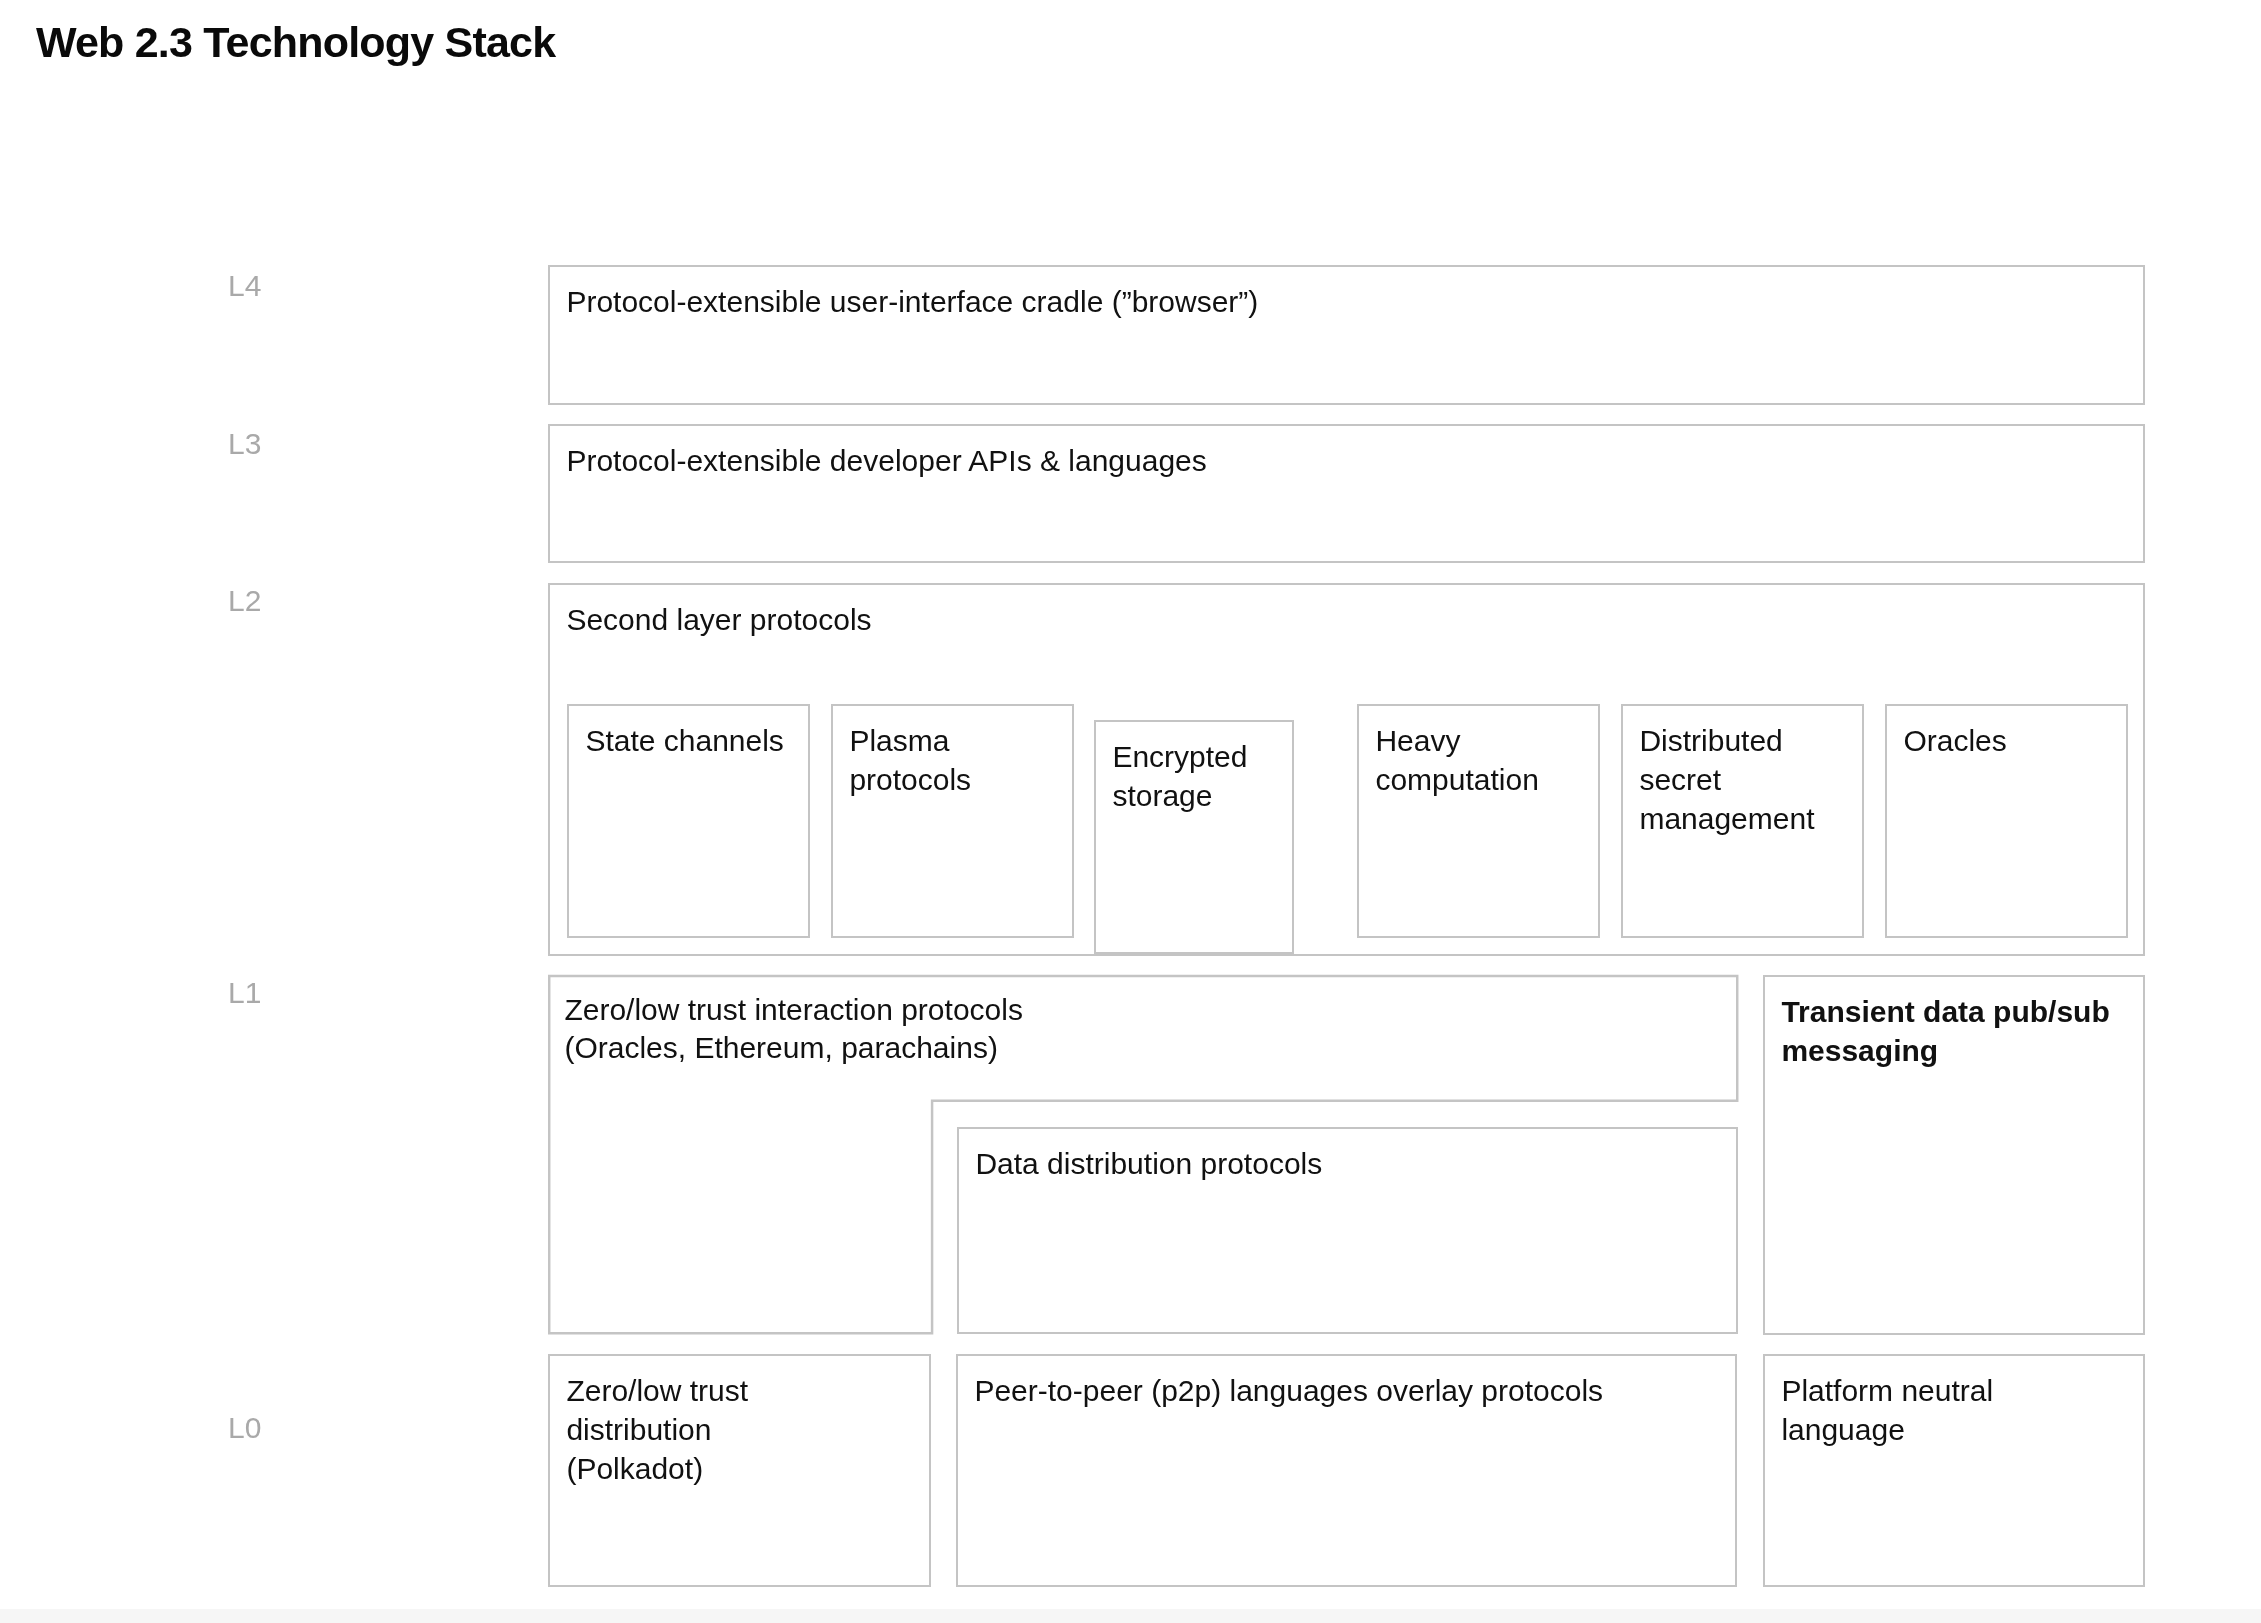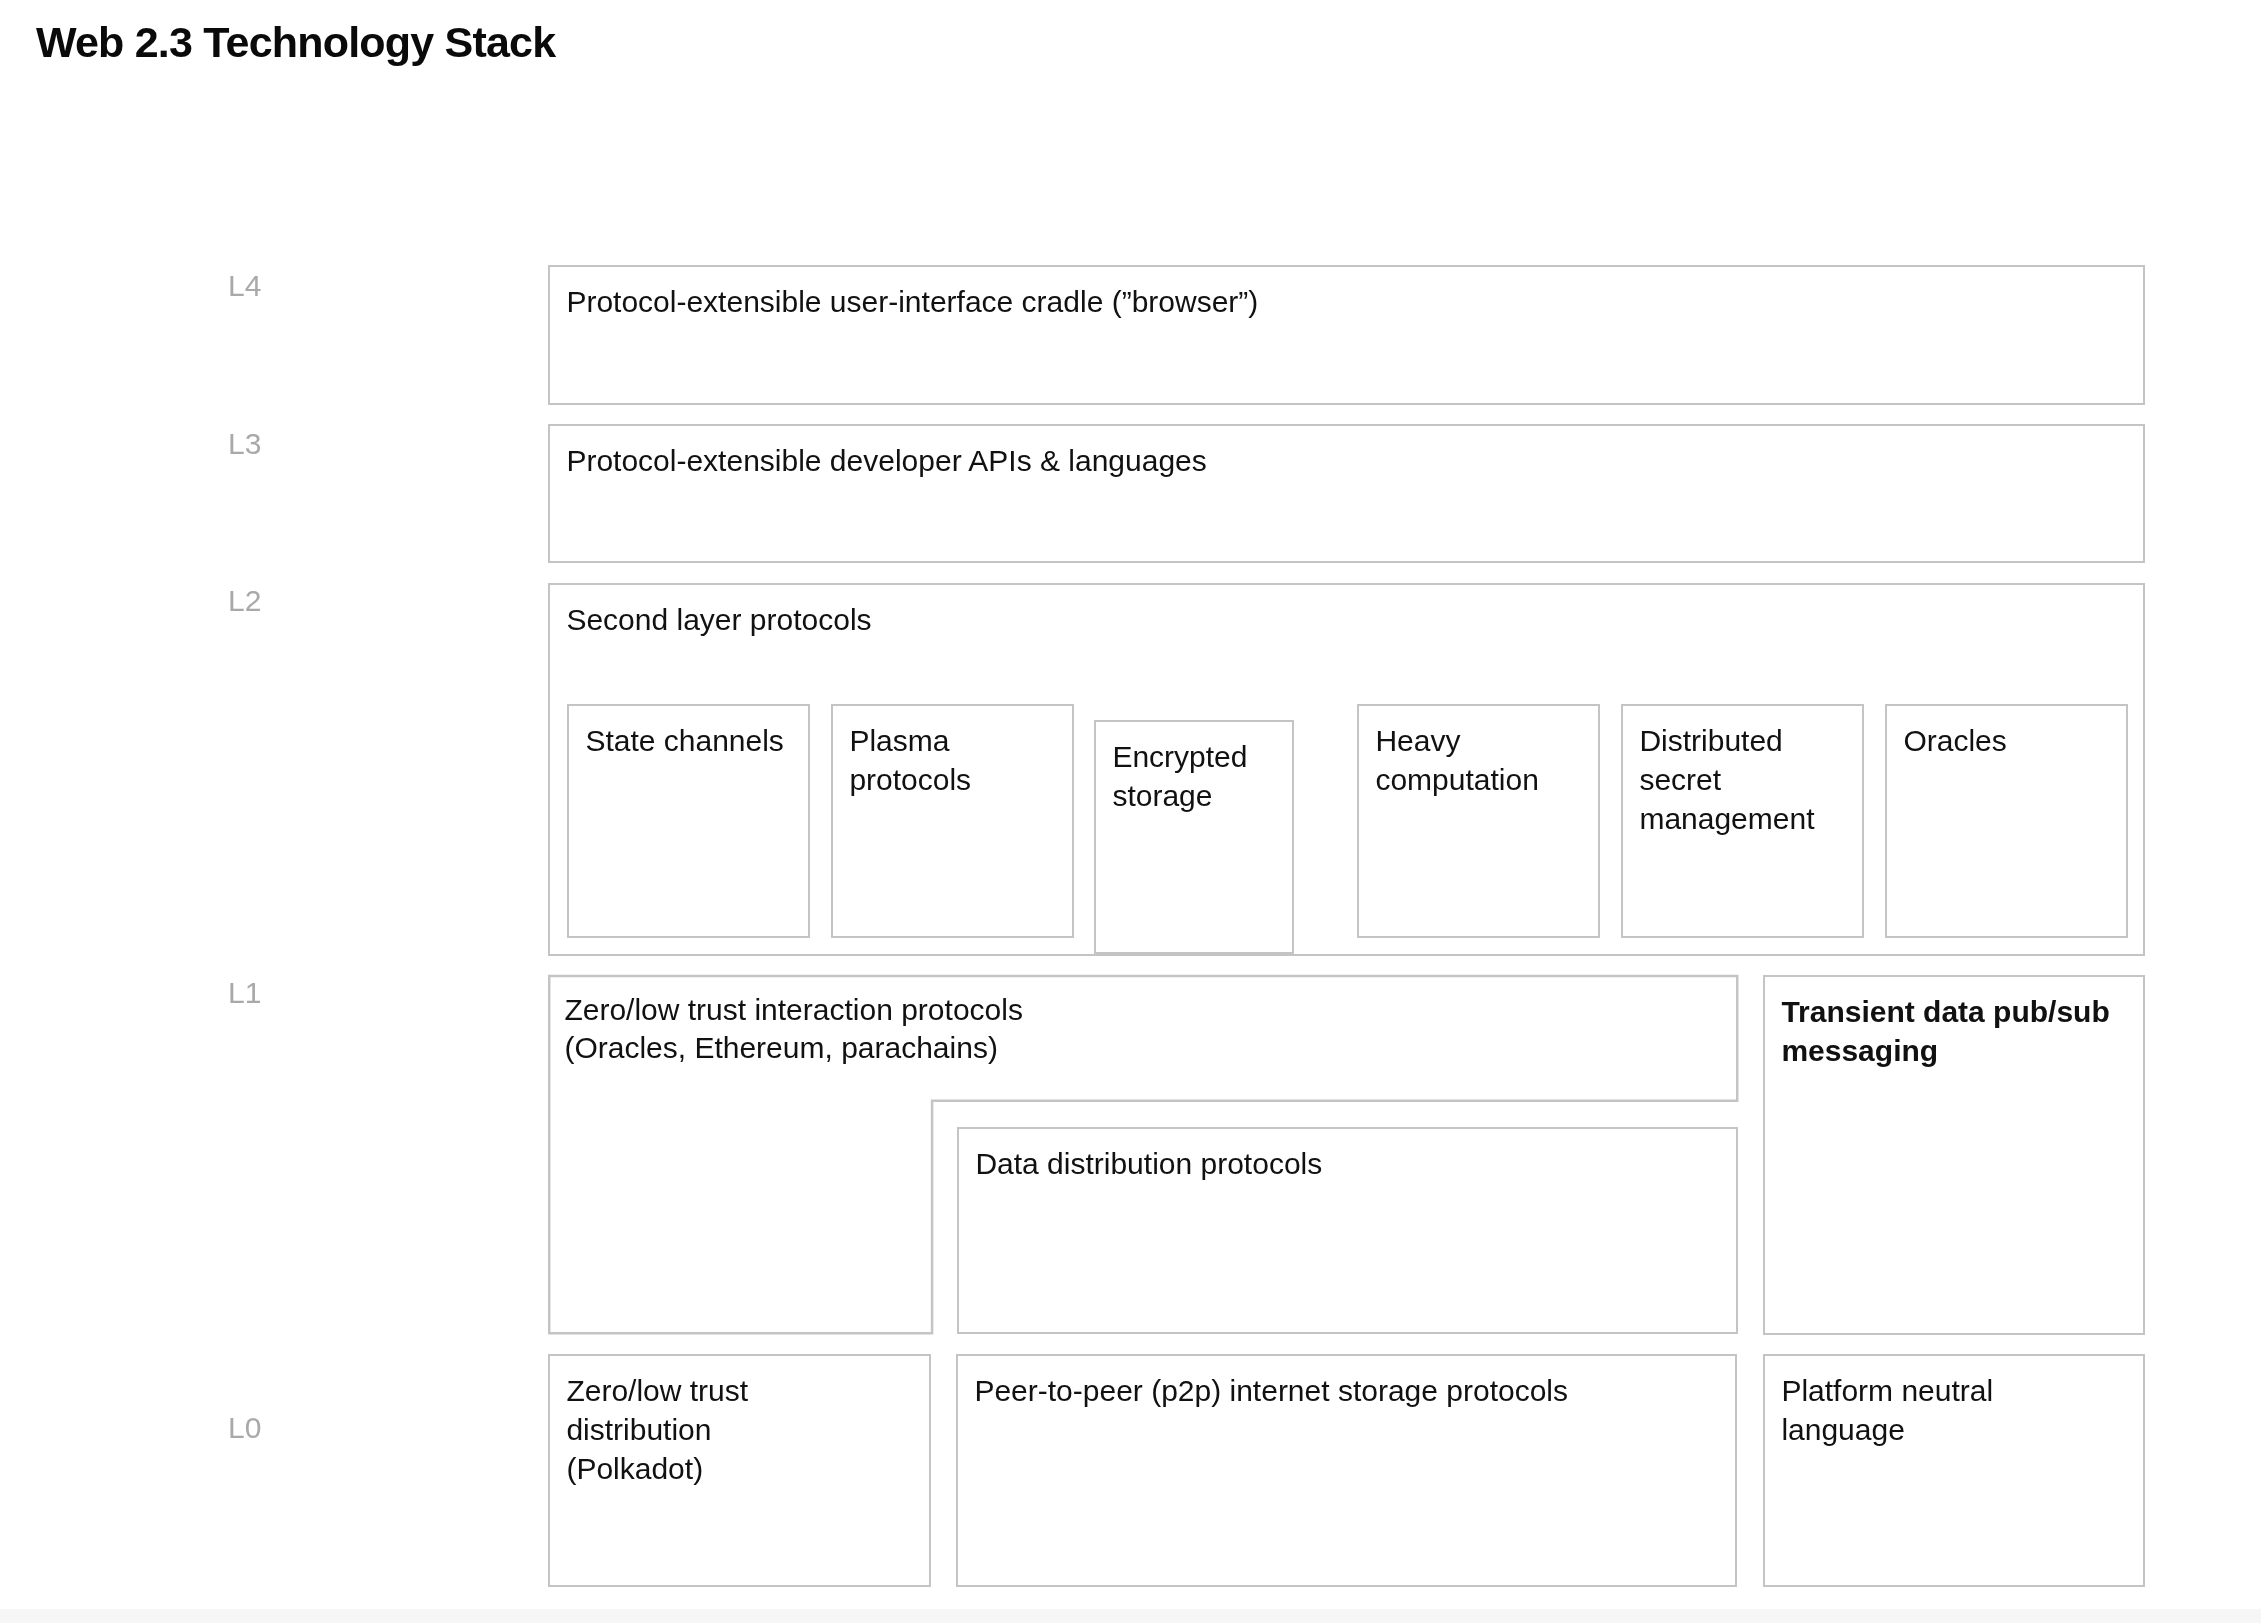--- a/index.html
+++ b/index.html
@@ -86,20 +86,20 @@
 </div>
 
 <div class="box" style="left:1763px; top:975px; width:382px; height:360px;font-weight:bold;">
   <div class="txt" style="right:16.4px">Transient data pub/sub messaging</div>
 </div>
 
 <div class="box" style="left:548px; top:1354px; width:383px; height:233px;">
   <div class="txt" style="right:107px">Zero/low trust distribution (Polkadot)</div>
 </div>
 <div class="box" style="left:956px; top:1354px; width:781px; height:233px;">
-  <div class="txt">Peer-to-peer (p2p) internet storage protocols</div>
+  <div class="txt">Peer-to-peer (p2p) languages overlay protocols</div>
 </div>
 <div class="box" style="left:1763px; top:1354px; width:382px; height:233px;">
   <div class="txt" style="right:123px">Platform neutral language</div>
 </div>
 
 <div class="footer-band"></div>
 
 
 </body></html>

